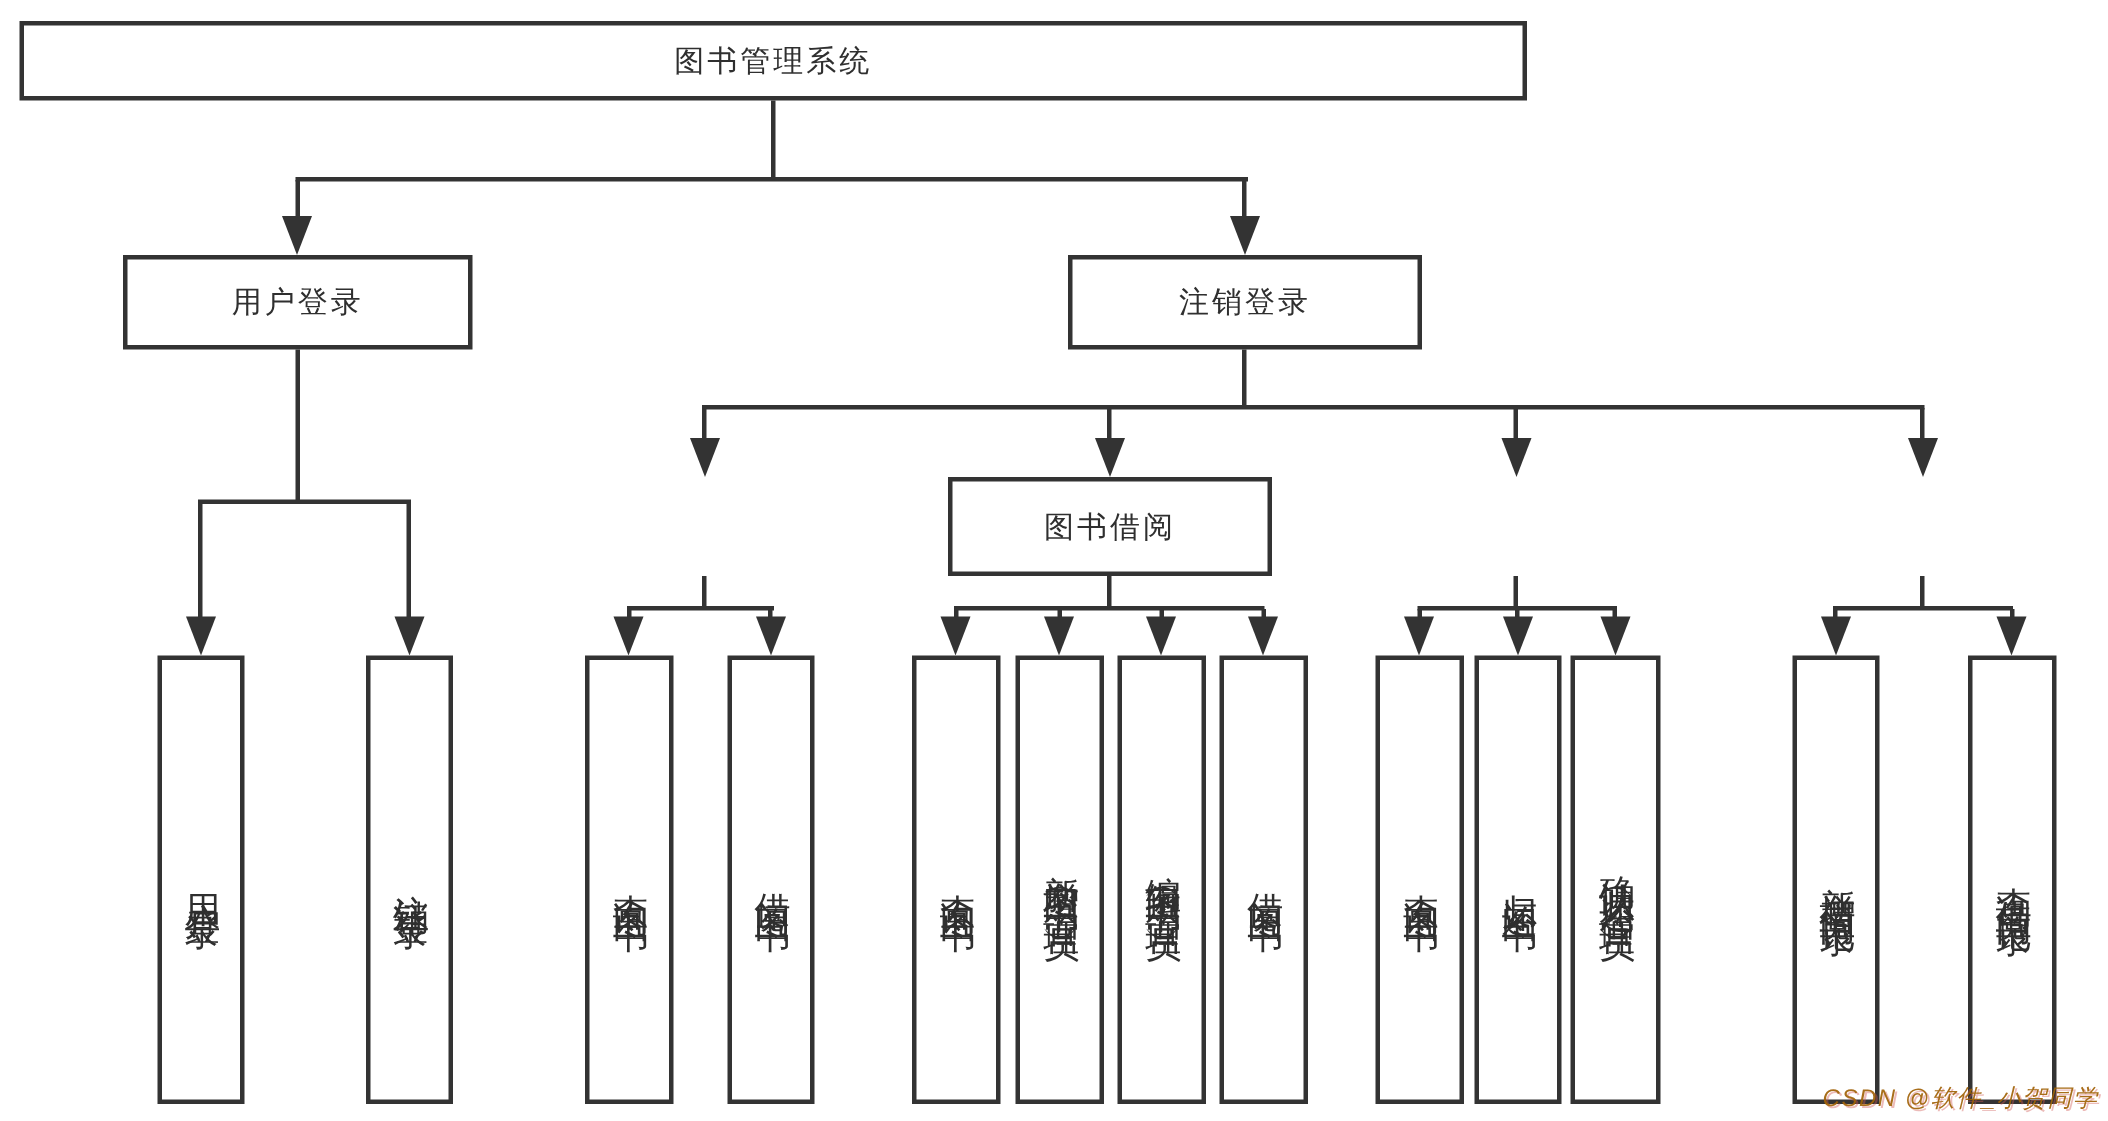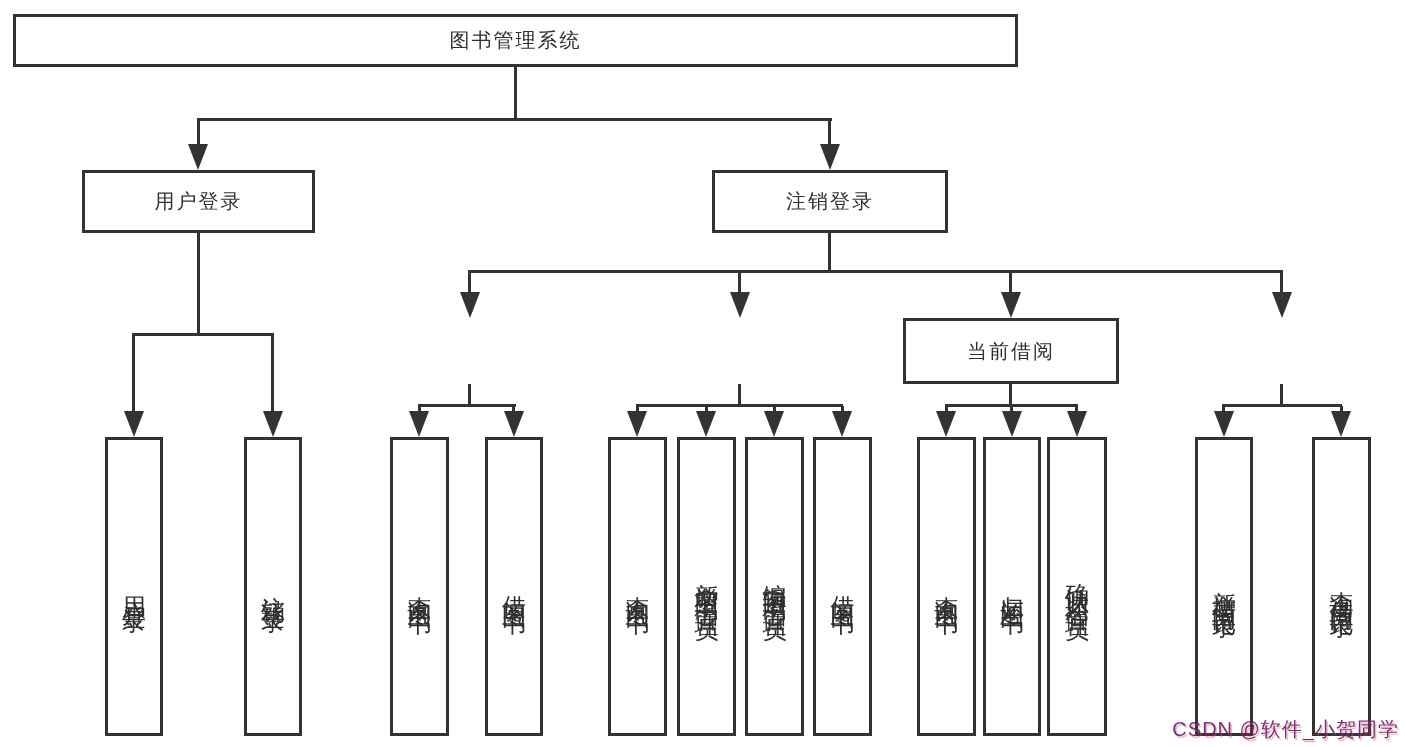--- a/index.html
+++ b/index.html
@@ -20,22 +20,23 @@
   .hl, .vl { position:absolute; background:#333333; }
   .vl { width:3px; }
   .hl { height:3px; }
   .ar {
     position:absolute; width:0; height:0;
     border-left:10px solid transparent; border-right:10px solid transparent;
     border-top:26px solid #333333;
   }
   .watermark {
     position:absolute; right:6px; bottom:4px; z-index:5;
-    font-size:20px; color:#701a75; letter-spacing:1px; opacity:.92;
+    font-size:16px; color:#a16207; letter-spacing:1px; opacity:.92;
     text-shadow:1.5px 1.5px 0 rgba(209,92,86,.45);
+    font-style:italic;
   }
 </style>
 </head>
 <body>
 
 <div class="stage">
 
   <div class="box" style="left:13px;top:14px;width:1005px;height:53px">图书管理系统</div>
 
   <div class="vl" style="left:514px;top:67px;height:53px"></div>
@@ -59,21 +60,21 @@
   <div class="hl" style="left:468px;top:270px;width:815px"></div>
   <div class="vl" style="left:468px;top:272px;height:24px"></div>
   <div class="vl" style="left:738px;top:272px;height:24px"></div>
   <div class="vl" style="left:1009px;top:272px;height:24px"></div>
   <div class="vl" style="left:1280px;top:272px;height:24px"></div>
   <div class="ar" style="left:460px;top:292px"></div>
   <div class="ar" style="left:730px;top:292px"></div>
   <div class="ar" style="left:1001px;top:292px"></div>
   <div class="ar" style="left:1272px;top:292px"></div>
 
-  <div class="box" style="left:903px;top:318px;width:216px;height:66px">当前借阅</div>
+  <div class="box" style="left:632px;top:318px;width:216px;height:66px">图书借阅</div>
 
   <div class="vl" style="left:468px;top:384px;height:22px"></div>
   <div class="hl" style="left:418px;top:404px;width:98px"></div>
   <div class="vl" style="left:418px;top:406px;height:10px"></div>
   <div class="vl" style="left:512px;top:406px;height:10px"></div>
   <div class="ar" style="left:409px;top:411px"></div>
   <div class="ar" style="left:504px;top:411px"></div>
 
   <div class="vl" style="left:738px;top:384px;height:22px"></div>
   <div class="hl" style="left:636px;top:404px;width:207px"></div>

